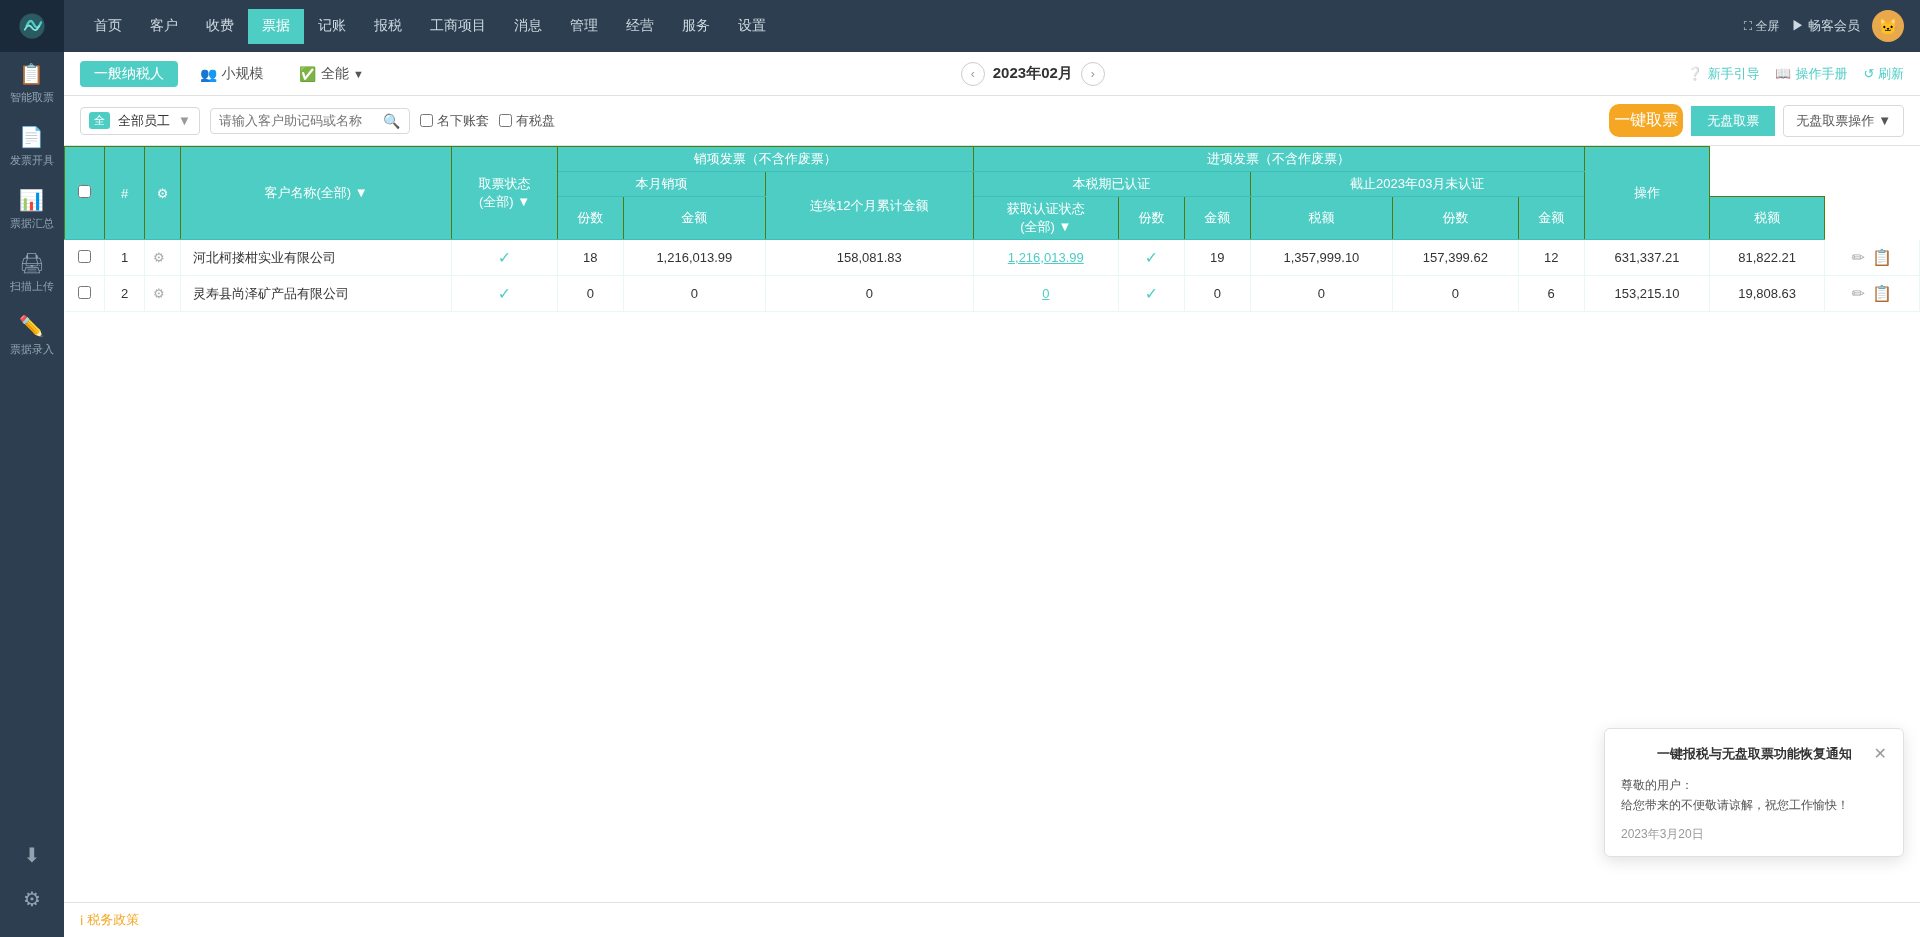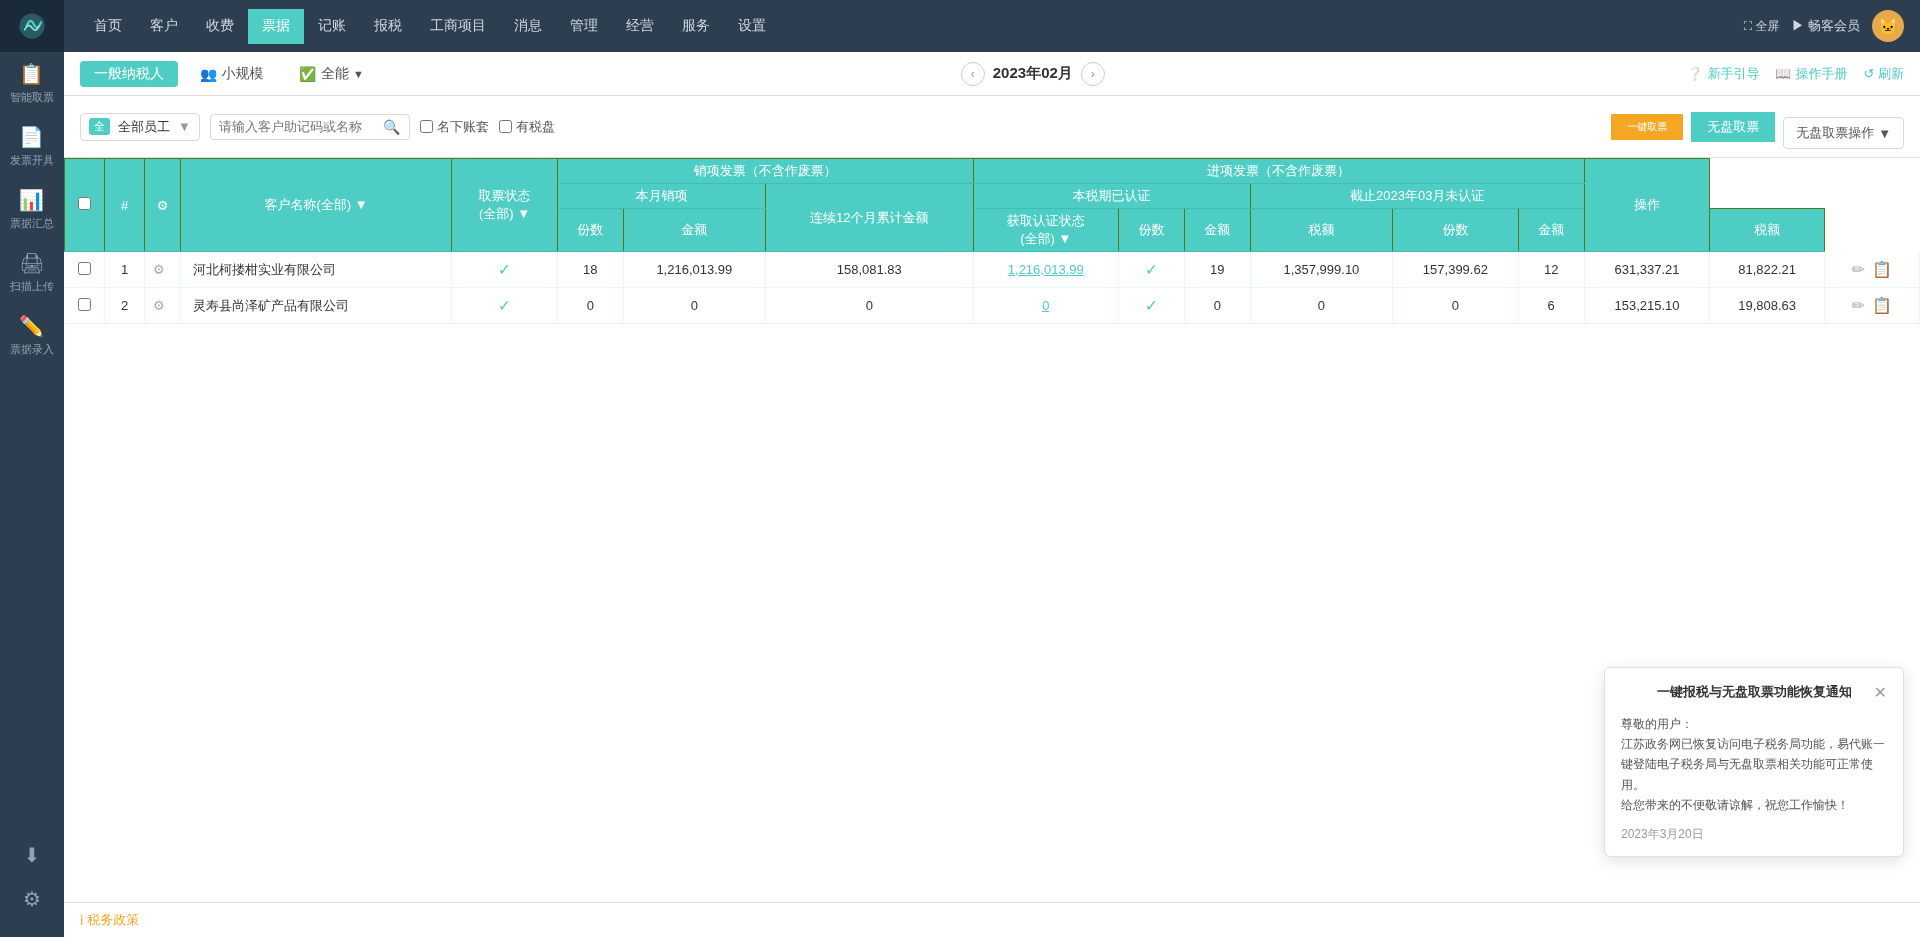--- a/index.html
+++ b/index.html
@@ -71,23 +71,23 @@
     }
     .employee-badge { background: #4ecdc4; color: #fff; border-radius: 3px; padding: 1px 5px; font-size: 11px; margin-right: 4px; }
     .search-box {
       display: flex; align-items: center; border: 1px solid #d9d9d9; border-radius: 4px;
       padding: 4px 8px; width: 200px;
     }
     .search-box input { border: none; outline: none; font-size: 13px; width: 100%; color: #999; }
     .search-icon { color: #999; font-size: 14px; cursor: pointer; }
     .checkbox-label { display: flex; align-items: center; gap: 4px; cursor: pointer; color: #555; font-size: 13px; }
     .checkbox-label input { margin: 0; }
-    .btn-primary { background: #f5a623; color: #fff; border: none; border-radius: 1px; padding: 6px 16px; font-size: 10px; cursor: pointer; white-space: nowrap; }
+    .btn-primary { background: #f5a623; color: #fff; border: none; border-radius: 10px; padding: 6px 5px; font-size: 16px; cursor: pointer; white-space: nowrap; }
     .btn-teal { background: #4ecdc4; color: #fff; border: none; border-radius: 0; padding: 6px 16px; font-size: 13px; cursor: pointer; white-space: nowrap; }
-    .btn-outline { background: #fff; color: #555; border: 1px solid #d9d9d9; border-radius: 4px; padding: 6px 12px; font-size: 13px; cursor: pointer; white-space: nowrap; display: flex; align-items: center; gap: 4px; margin-top: 13px; }
+    .btn-outline { background: #fff; color: #555; border: 1px solid #d9d9d9; border-radius: 4px; padding: 6px 12px; font-size: 13px; cursor: pointer; white-space: nowrap; display: flex; align-items: center; gap: 4px; }
 
     
     .table-container { flex: 1; overflow: auto; background: #fff; }
     table { width: 100%; border-collapse: collapse; min-width: 1400px; }
     thead tr th {
       background: #4ecdc4; color: #fff; text-align: center;
       padding: 3px 8px; font-size: 13px; font-weight: normal;
       border: 1px solid #4d7c0f; white-space: nowrap;
     }
     thead tr.header-row-1 th { border-bottom: 1px solid #3bbfb7; }
@@ -339,17 +339,16 @@
   </div>
 </div>
 
 <div class="notification-popup">
   <div class="notification-header">
     <span class="notification-title">一键报税与无盘取票功能恢复通知</span>
     <span class="notification-close">✕</span>
   </div>
   <div class="notification-body">
     <div>尊敬的用户：</div>
-    <div>江苏政务网已恢复访问电子税务局功能，易代账一键登陆电子税务局与无盘取票相关功能可正常使用。</div>
     <div>给您带来的不便敬请谅解，祝您工作愉快！</div>
     <div class="notification-date">2023年3月20日</div>
   </div>
 </div>
 
 </body></html>

